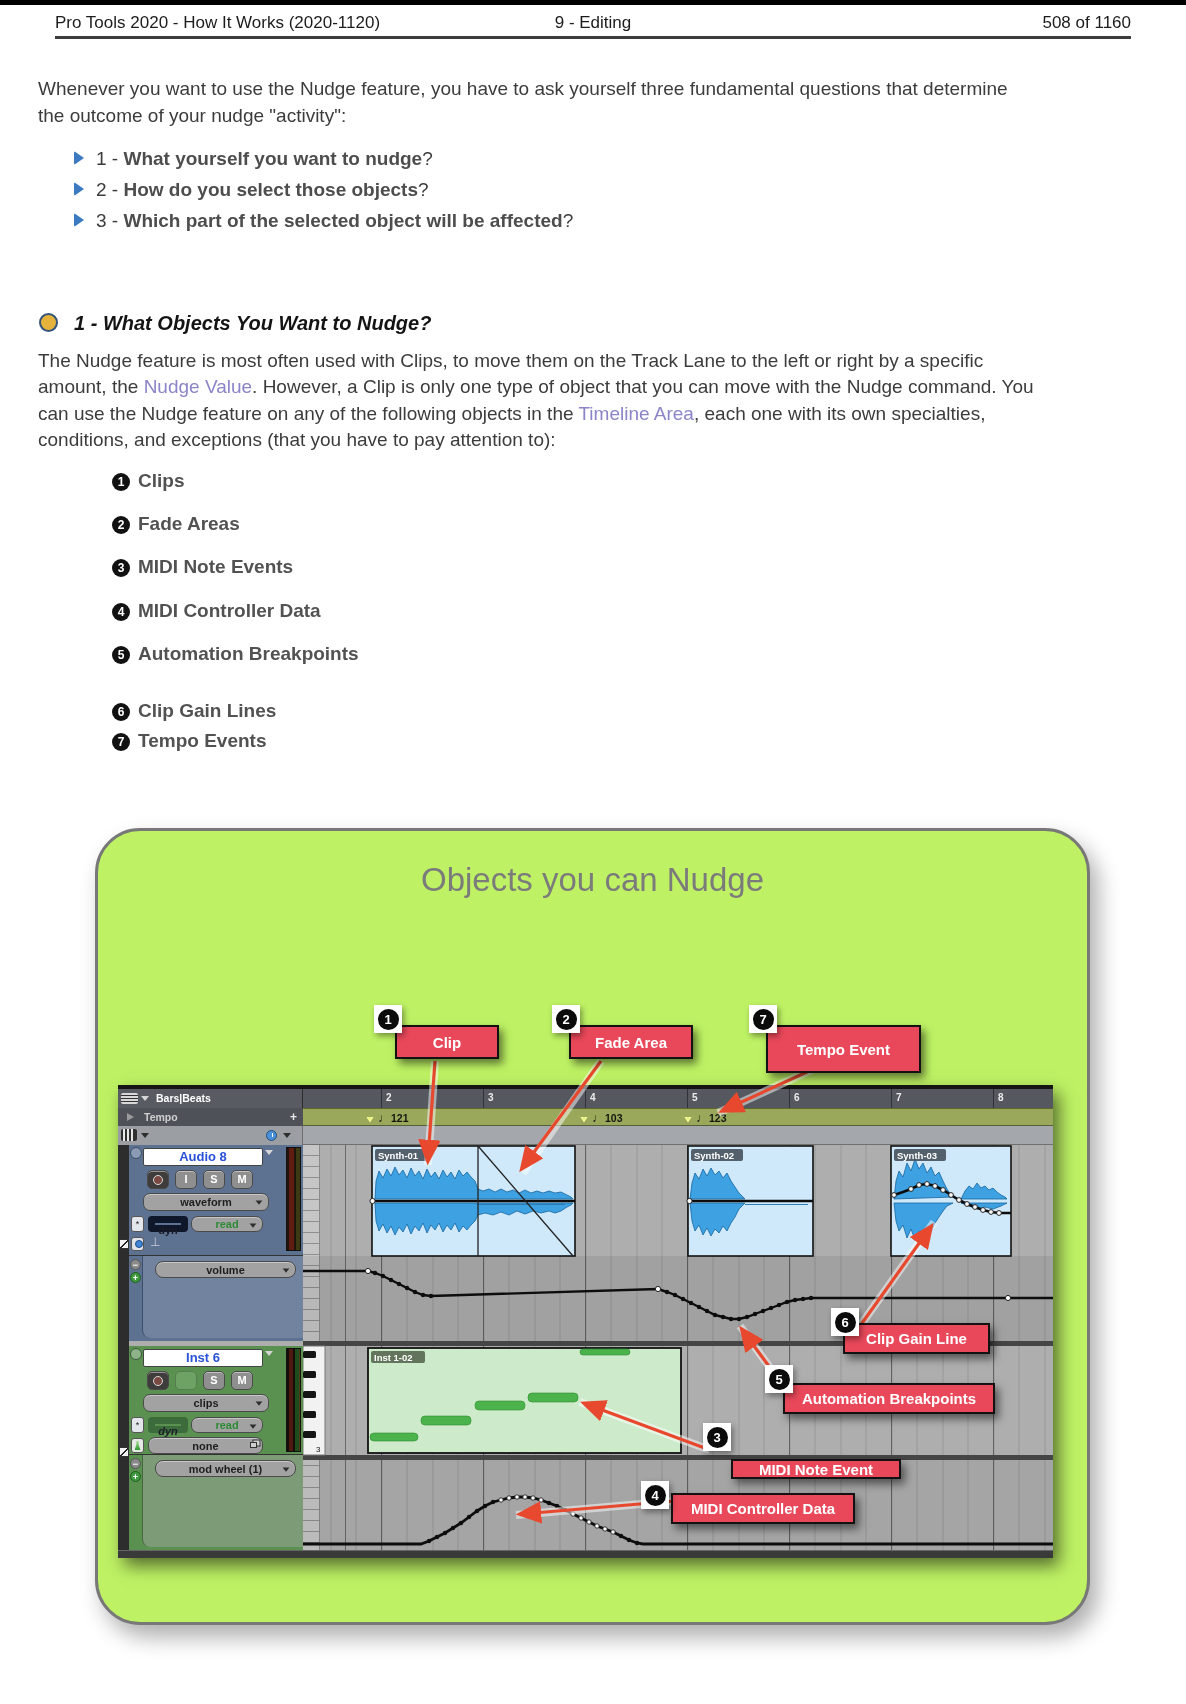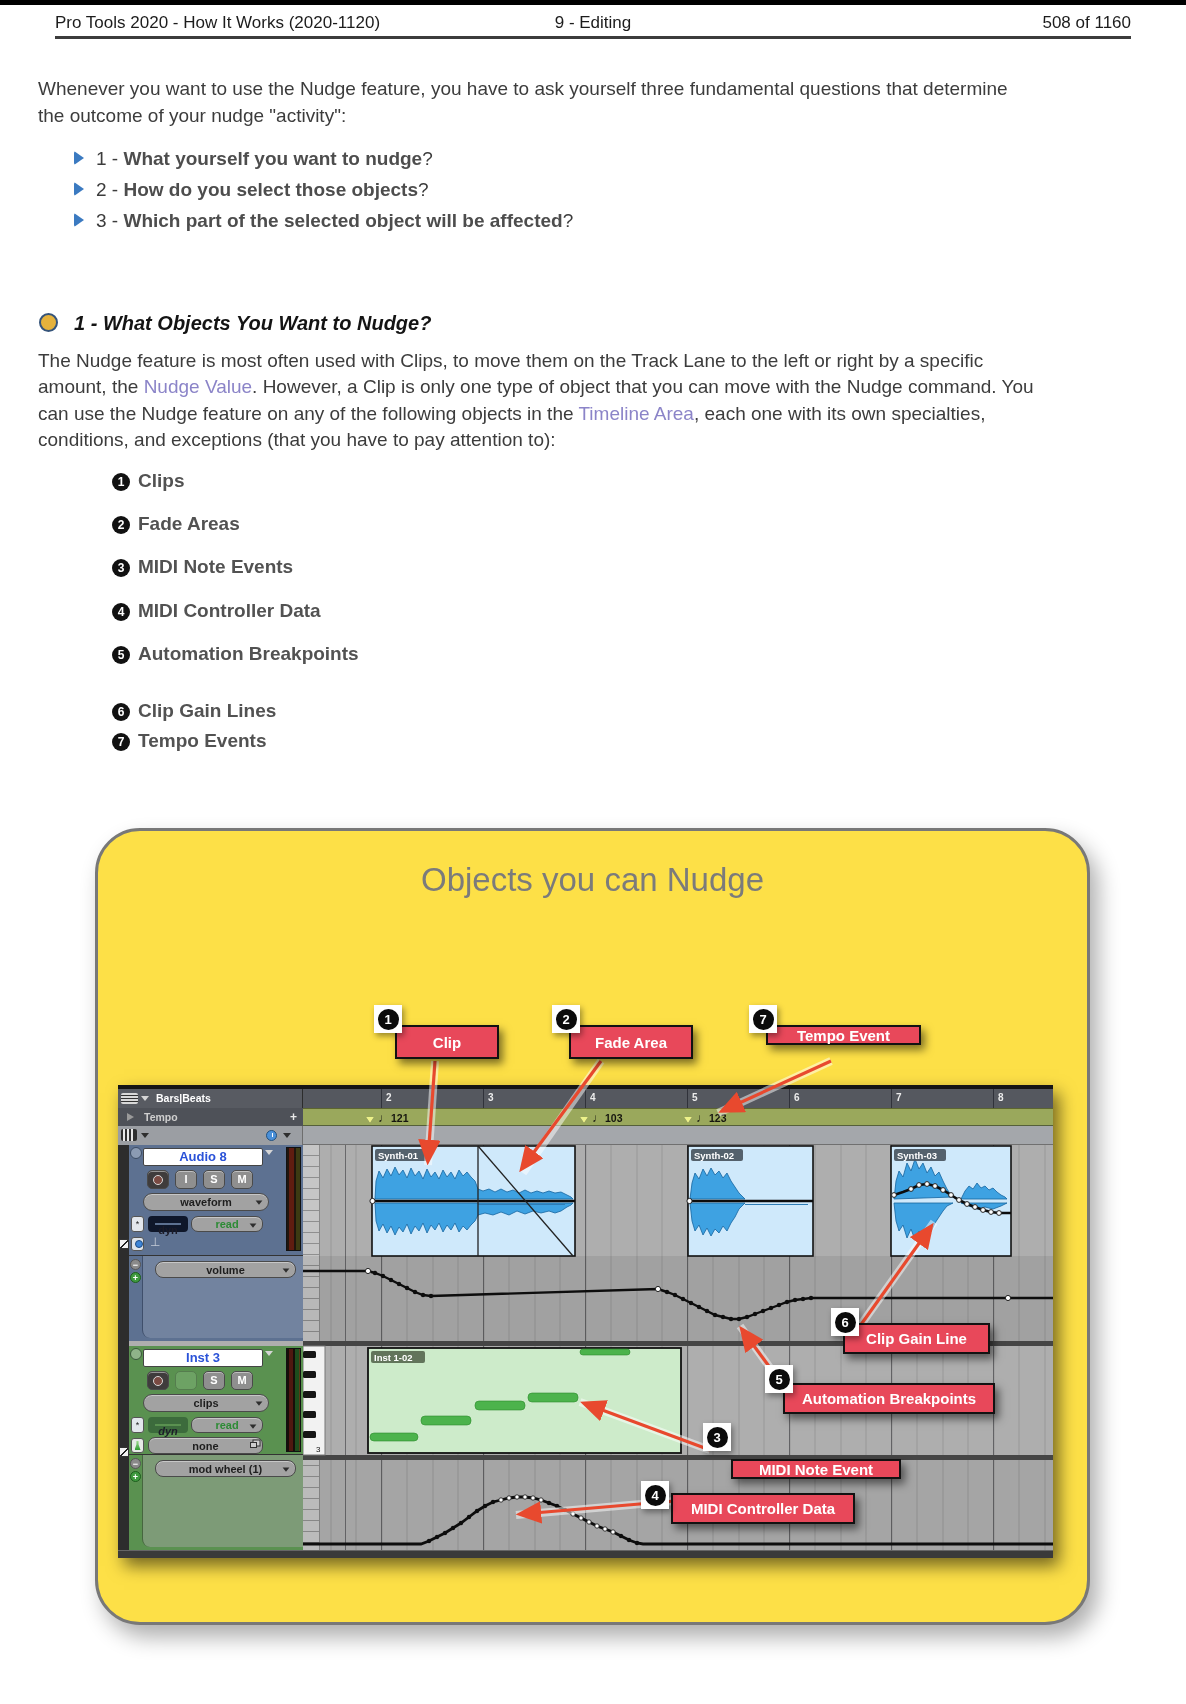--- a/index.html
+++ b/index.html
@@ -20,21 +20,21 @@
   .q-arrow { display:inline-block; width:10px; height:14px; background:#3b7ac1; clip-path:polygon(0 0,100% 50%,0 100%); border-radius:2px; margin-right:12px; }
   .q-row b { color:#4d4d4d; }
   .sec-dot { left:39px; top:313px; width:19px; height:19px; border-radius:50%; background:#e5b23c; border:2.5px solid #35547a; }
   .sec-title { left:74px; top:312px; font-size:20px; font-weight:bold; font-style:italic; color:#141414; }
   .body-p { left:38px; top:348px; width:1018px; font-size:19px; line-height:1.39; color:#3c3c3c; }
   .lnk { color:#8b84c8; }
   .obj-item { left:112px; font-size:19px; font-weight:bold; color:#525252; height:24px; }
   .obj-num { display:inline-block; width:18px; height:18px; border-radius:50%; background:#111; color:#fff; font-size:12px; font-weight:bold; text-align:center; line-height:18px; margin-right:8px; vertical-align:1px; }
 
   
-  .figure { left:95px; top:828px; width:995px; height:797px; background:#fde047; border:3.5px solid #787878; border-radius:45px; box-shadow:8px 12px 22px rgba(0,0,0,.32); }
+  .figure { left:95px; top:828px; width:995px; height:797px; background:#bef264; border:3.5px solid #787878; border-radius:45px; box-shadow:8px 12px 22px rgba(0,0,0,.32); }
   .fig-title { left:0; right:0; top:30px; text-align:center; font-size:33px; color:#7b7b7b; }
 
   
   .red-box { background:#e8485a; border:2px solid #121212; color:#fff; font-weight:bold; font-size:15px; display:flex; align-items:center; justify-content:center; box-shadow:4px 5px 8px rgba(0,0,0,.5); z-index:7; }
   .badge { width:28px; height:28px; background:#fff; display:flex; align-items:center; justify-content:center; box-shadow:2px 3px 6px rgba(0,0,0,.4); z-index:8; }
   .badge i { width:21px; height:21px; border-radius:50%; background:#0b0b0b; color:#fff; font-style:normal; font-weight:bold; font-size:13px; text-align:center; line-height:21px; }
   .fig-svg { left:0; top:0; z-index:6; }
 
   
   .shot { left:20px; top:254px; width:935px; height:473px; background:#aeaeae; box-shadow:6px 8px 16px rgba(0,0,0,.55); z-index:3; overflow:hidden; }
@@ -80,21 +80,21 @@
   .pnl-circle { left:1px; top:2px; width:12px; height:12px; border-radius:50%; background:#8b9bb3; border:1px solid #3c4c63; }
   .p-inst .pnl-circle { background:#8fb389; border-color:#39583a; }
   .name-box { left:14px; top:3px; width:120px; height:18px; background:#fff; border:1px solid #444; border-radius:2px; text-align:center; font-size:13px; font-weight:bold; color:#2a52d8; line-height:16px; }
   .name-dd { left:136px; top:5px; }
   .tbtn { top:25px; width:22px; height:19px; background:#8f8f8f; border:1px solid #4a4a4a; border-radius:5px; color:#fff; font-size:11px; font-weight:bold; text-align:center; line-height:17px; box-shadow:inset 0 1px 0 rgba(255,255,255,.45); }
   .tbtn.rec { background:#3f3c3c; }
   .rec-dot { position:absolute; left:4.5px; top:3.5px; width:10px; height:10px; border-radius:50%; background:#7a4a42; border:1.5px solid #d8d8d8; }
   .tbtn.blank { background:#6da264; border-color:#557d4e; box-shadow:none; }
   .dd { background:#a2a2a2; border:1px solid #4a4a4a; border-radius:7px; color:#1e1e1e; font-size:11px; font-weight:bold; display:flex; align-items:center; justify-content:center; box-shadow:inset 0 1px 0 rgba(255,255,255,.4); }
   .dd .caret { position:absolute; right:5px; top:6px; transform:scale(.85); }
-  .dd-view { left:14px; top:48px; width:126px; height:18px;border-radius:9px; }
+  .dd-view { left:14px; top:48px; width:126px; height:18px; }
   .sm-btn { width:13px; height:16px; background:#e3e7ec; border:1px solid #555; border-radius:3px; font-size:9px; text-align:center; line-height:14px; color:#222; }
   .sm1 { left:2px; top:71px; }
   .btn-dyn { left:19px; top:71px; width:40px; height:16px; border:7px solid #0f172a; border-radius:4px; color:#1c1c28; font-size:11px; font-weight:bold; text-align:center; line-height:14px; }
   .p-inst .btn-dyn { border-color:#3c6b3c; font-style:italic; }
   .dd-read { left:62px; top:71px; width:72px; height:16px; }
   .dd-read span { color:#2d8b35; }
   .io-btn { left:2px; top:92px; width:13px; height:14px; background:#dfe4ea; border:1px solid #555; border-radius:3px; }
   .io-btn:after { content:""; position:absolute; left:2.5px; top:2px; width:6px; height:6px; border-radius:50%; background:#3f86d8; border:1px solid #1d4b85; }
   .tee { left:21px; top:90px; color:#c3cad6; font-size:12px; }
   .flask { left:2px; top:92px; width:13px; height:15px; background:#e6eae6; border:1px solid #555; border-radius:3px; }
@@ -396,21 +396,21 @@
       <div class="abs lane-inset">
         <div class="abs dd dd-lane">
             <span>volume</span>
             <span class="caret dark"></span>
           </div>
       </div>
     </div>
 
     <div class="abs panel p-inst">
       <span class="abs pnl-circle"></span>
-      <div class="abs name-box"><span>Inst 3</span></div>
+      <div class="abs name-box"><span>Inst 6</span></div>
       <span class="abs caret name-dd"></span>
       <div class="abs tbtn rec" style="left:18px;">
           <span class="rec-dot"></span>
         </div>
       <div class="abs tbtn blank" style="left:46px;"></div>
       <div class="abs tbtn" style="left:74px;">S</div>
       <div class="abs tbtn" style="left:102px;">M</div>
       <div class="abs dd dd-view">
           <span>clips</span>
           <span class="caret dark"></span>
@@ -475,21 +475,21 @@
   <div class="abs red-box" style="left:297px; top:194px; width:104px; height:34px;">Clip</div>
   <div class="abs badge" style="left:276px; top:174px;">
       <i>1</i>
     </div>
 
   <div class="abs red-box" style="left:471px; top:194px; width:124px; height:34px;">Fade Area</div>
   <div class="abs badge" style="left:454px; top:174px;">
       <i>2</i>
     </div>
 
-  <div class="abs red-box" style="left:668px; top:194px; width:155px; height:20px;">Tempo Event</div>
+  <div class="abs red-box" style="left:668px; top:194px; width:155px; height:48px;">Tempo Event</div>
   <div class="abs badge" style="left:651px; top:174px;">
       <i>7</i>
     </div>
 
   <div class="abs red-box" style="left:745px; top:492px; width:147px; height:31px;">Clip Gain Line</div>
   <div class="abs badge" style="left:733px; top:477px;">
       <i>6</i>
     </div>
 
   <div class="abs red-box" style="left:685px; top:552px; width:212px; height:31px;">Automation Breakpoints</div>

